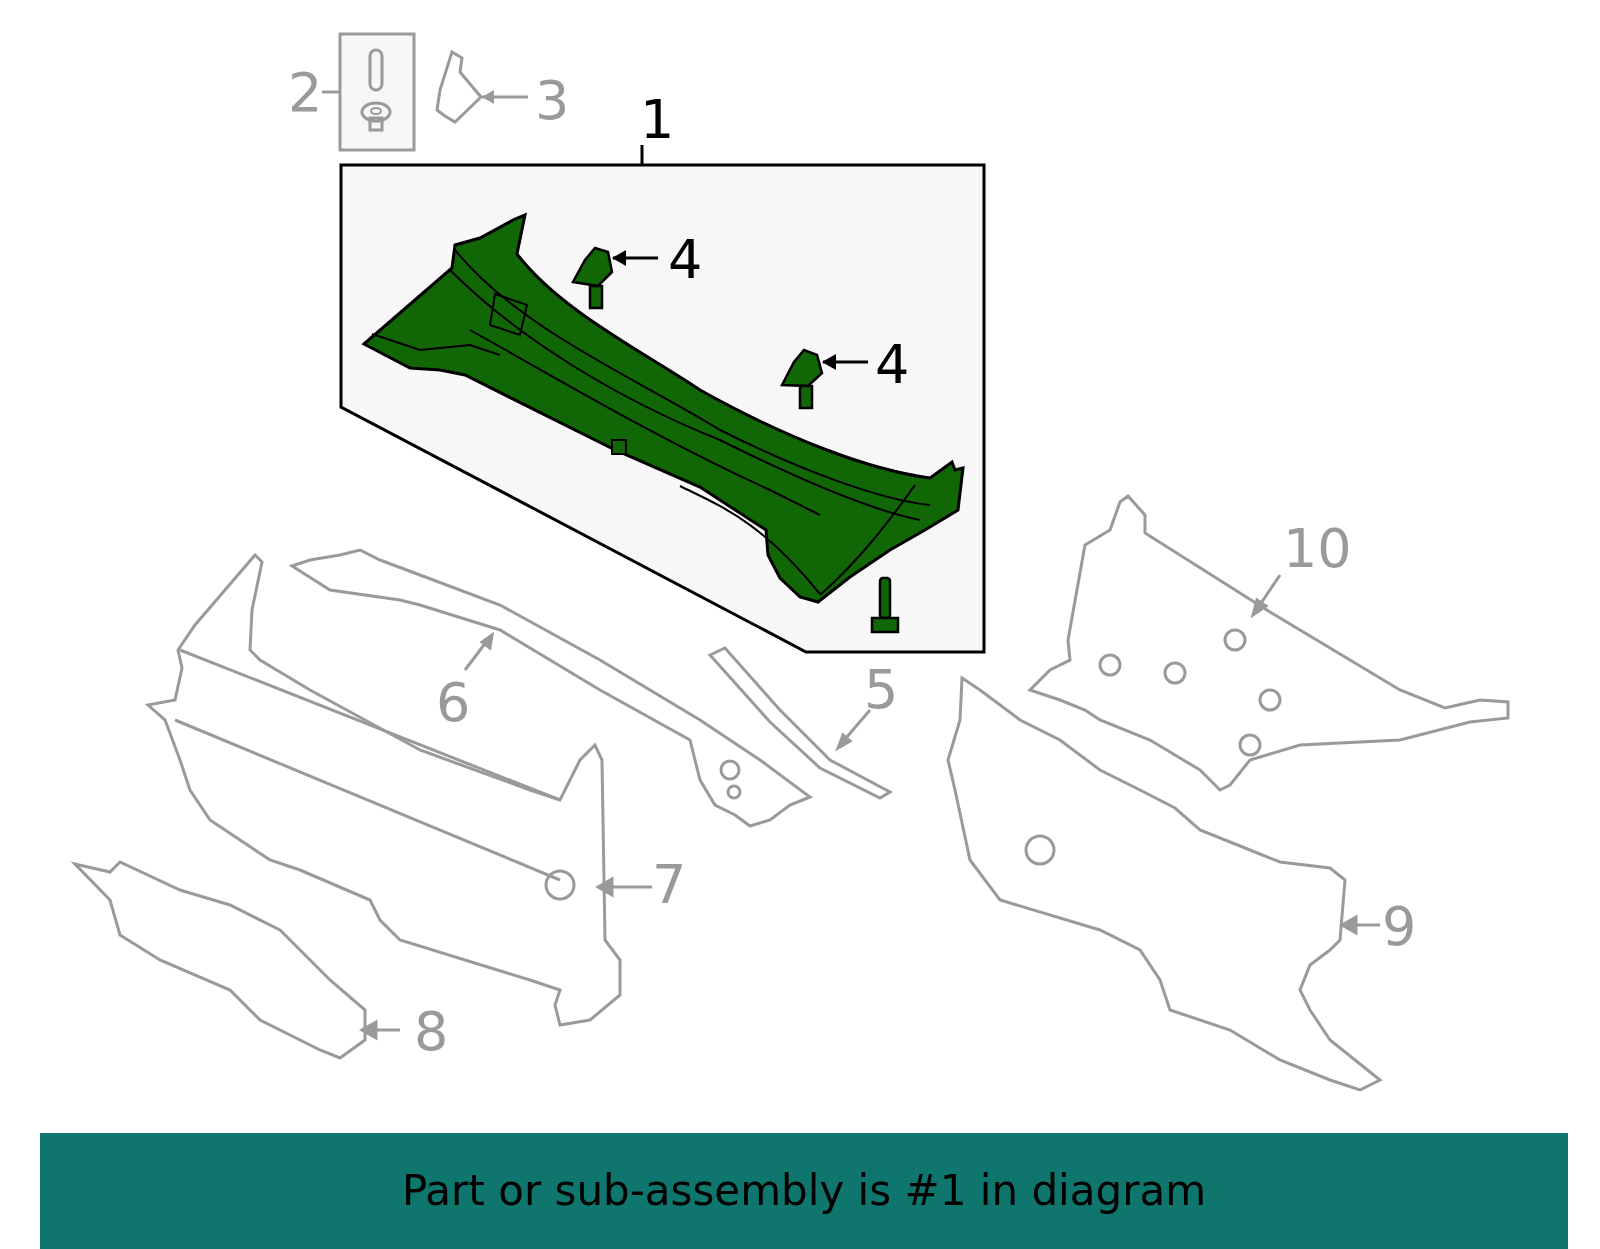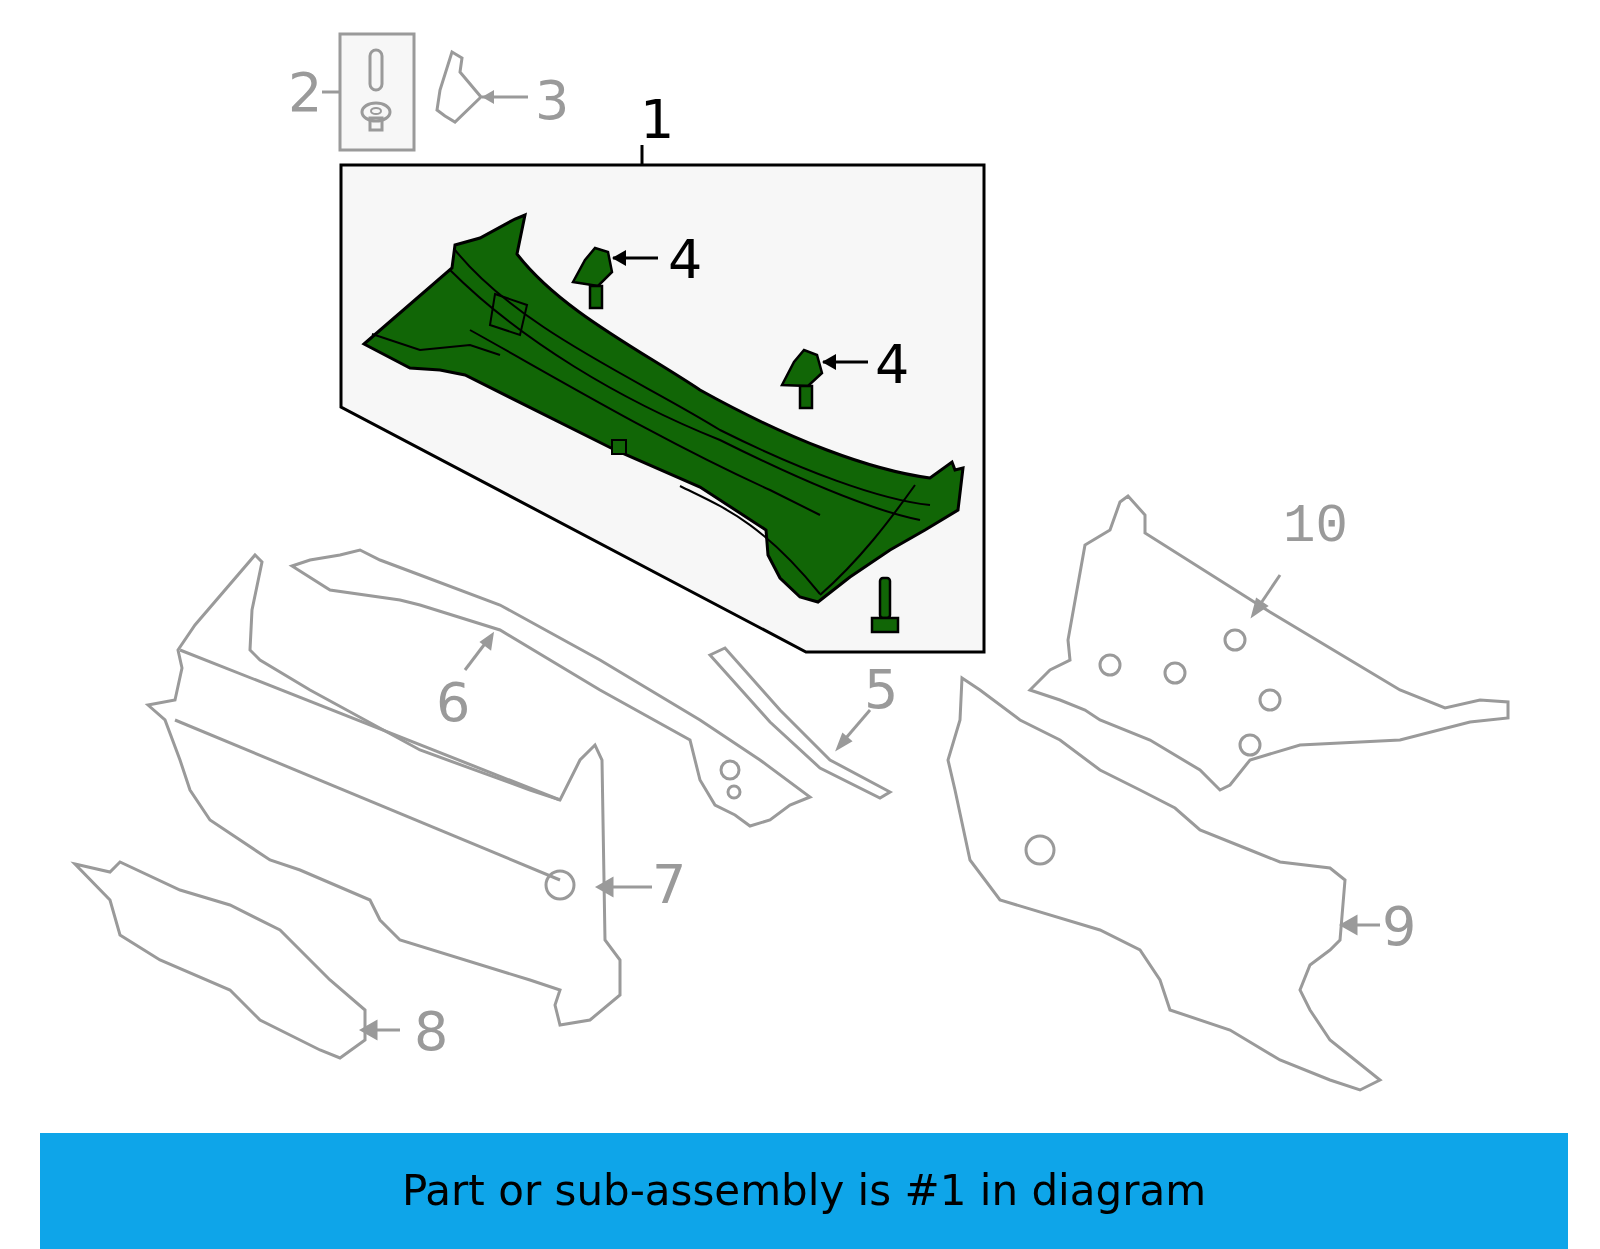--- a/index.html
+++ b/index.html
@@ -1,20 +1,20 @@
 <!DOCTYPE html>
 <html><head>
 <meta charset="utf-8">
 <style>
   html, body { margin:0; padding:0; background:#ffffff; }
   body { width:1600px; height:1249px; position:relative; overflow:hidden; font-family:"DejaVu Sans", sans-serif; }
   #diagram { position:absolute; left:0; top:0; width:1600px; height:1249px; }
   .callout { position:absolute; font-size:54px; line-height:1; color:#9a9a9a; font-family:"DejaVu Sans", sans-serif; }
   .callout.primary { color:#000; }
-  #banner { position:absolute; left:40px; top:1133px; width:1528px; height:116px; background:#0ea5e9; display:flex; flex-direction:column; align-items:center; justify-content:center; }
+  #banner { position:absolute; left:40px; top:1133px; width:1528px; height:116px; background:#0f766e; display:flex; flex-direction:column; align-items:center; justify-content:center; }
   #banner div { font-size:42px; line-height:50px; color:#000; font-family:"DejaVu Sans", sans-serif; }
 </style>
 </head>
 <body>
 
 <svg id="diagram" viewBox="0 0 1600 1249" xmlns="http://www.w3.org/2000/svg">
 
   <g>
     <rect x="340" y="34" width="74" height="116" fill="#f7f7f7" stroke="#9a9a9a" stroke-width="3"></rect>
     <rect x="370" y="50" width="12" height="40" rx="6" fill="none" stroke="#9a9a9a" stroke-width="3"></rect>
@@ -116,17 +116,17 @@
 <div class="callout primary" style="left:640px;top:93px;">1</div>
 <div class="callout" style="left:288px;top:66px;">2</div>
 <div class="callout" style="left:535px;top:74px;">3</div>
 <div class="callout primary" style="left:668px;top:233px;">4</div>
 <div class="callout primary" style="left:875px;top:338px;">4</div>
 <div class="callout" style="left:864px;top:663px;">5</div>
 <div class="callout" style="left:436px;top:676px;">6</div>
 <div class="callout" style="left:652px;top:858px;">7</div>
 <div class="callout" style="left:414px;top:1005px;">8</div>
 <div class="callout" style="left:1382px;top:900px;">9</div>
-<div class="callout" style="left:1283px;top:500px;font-family:Liberation Mono, monospace;">10</div>
+<div class="callout" style="left:1283px;top:522px;">10</div>
 
 <div id="banner">
   <div>Part or sub-assembly is #1 in diagram</div>
 </div>
 
 </body></html>

